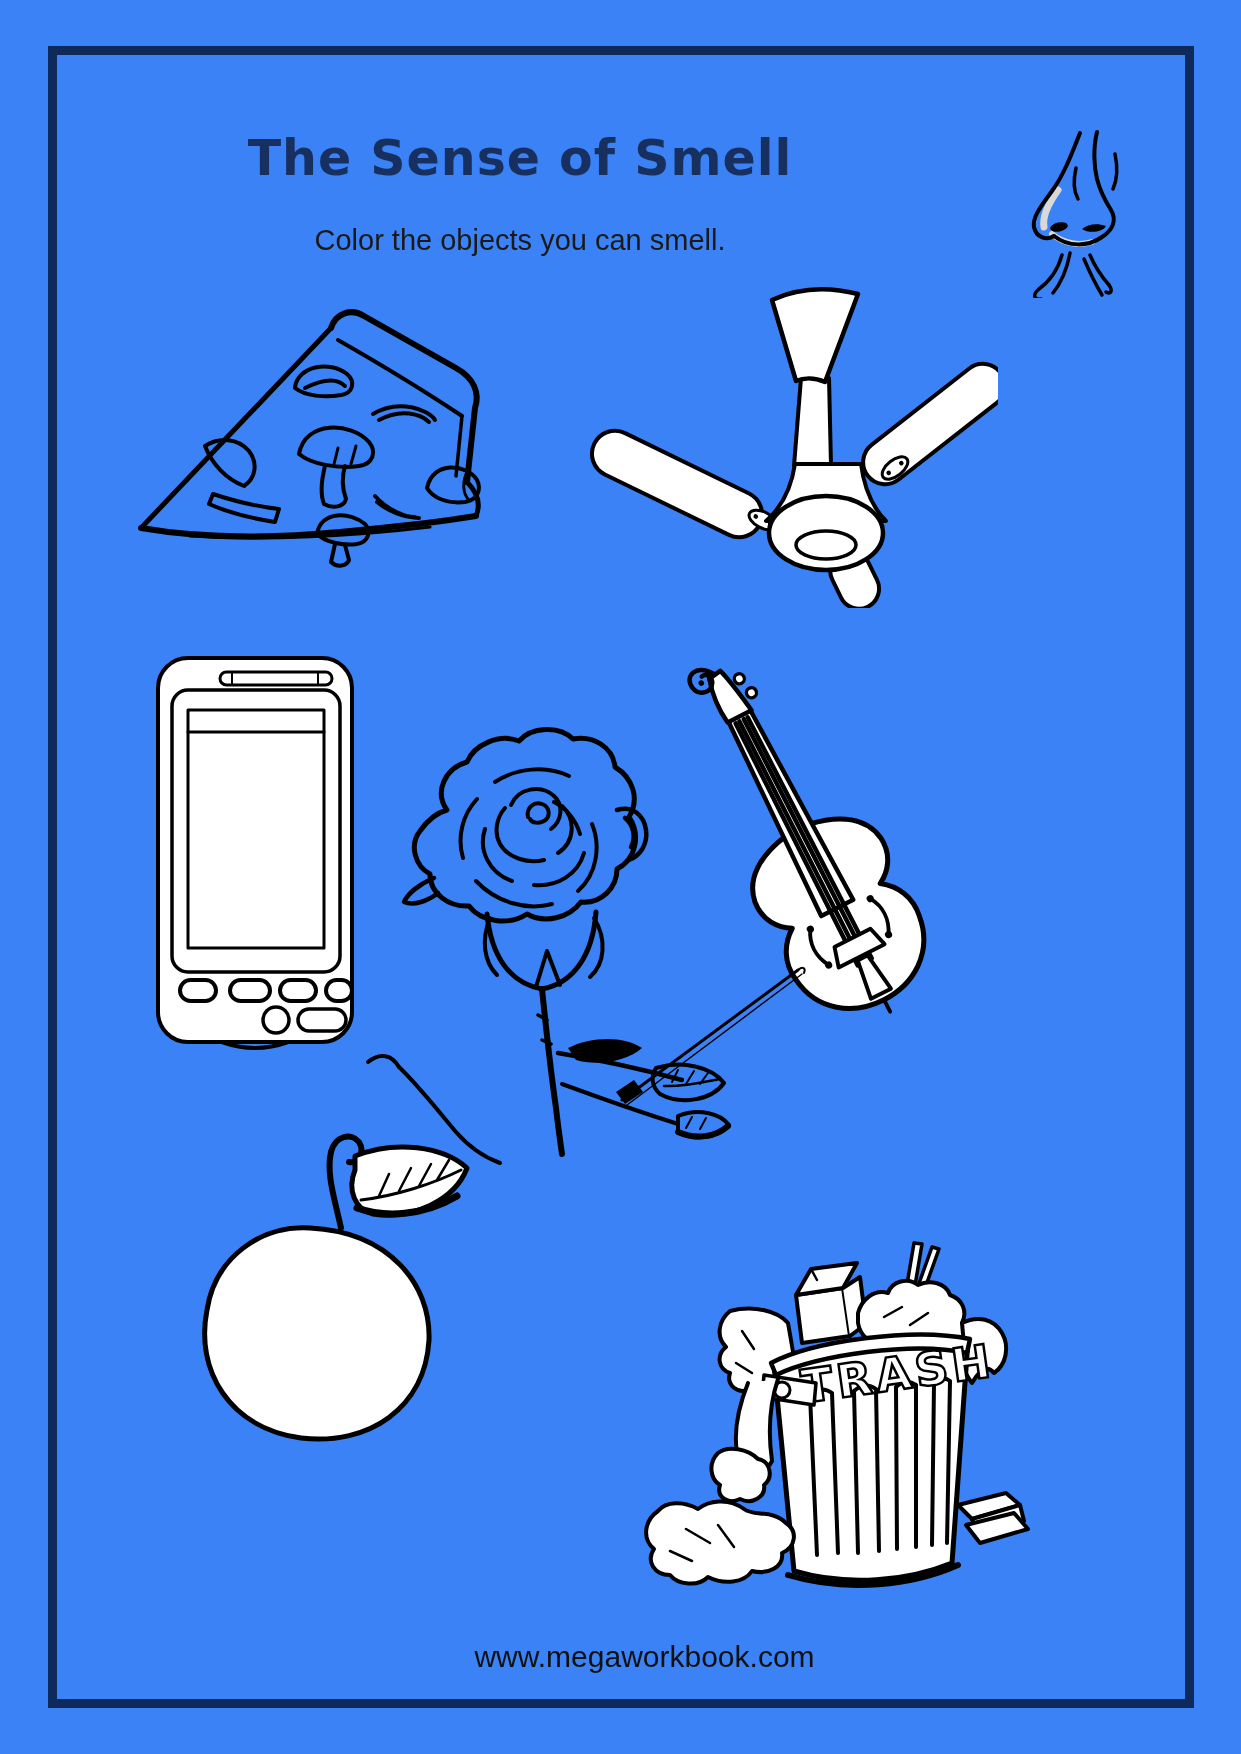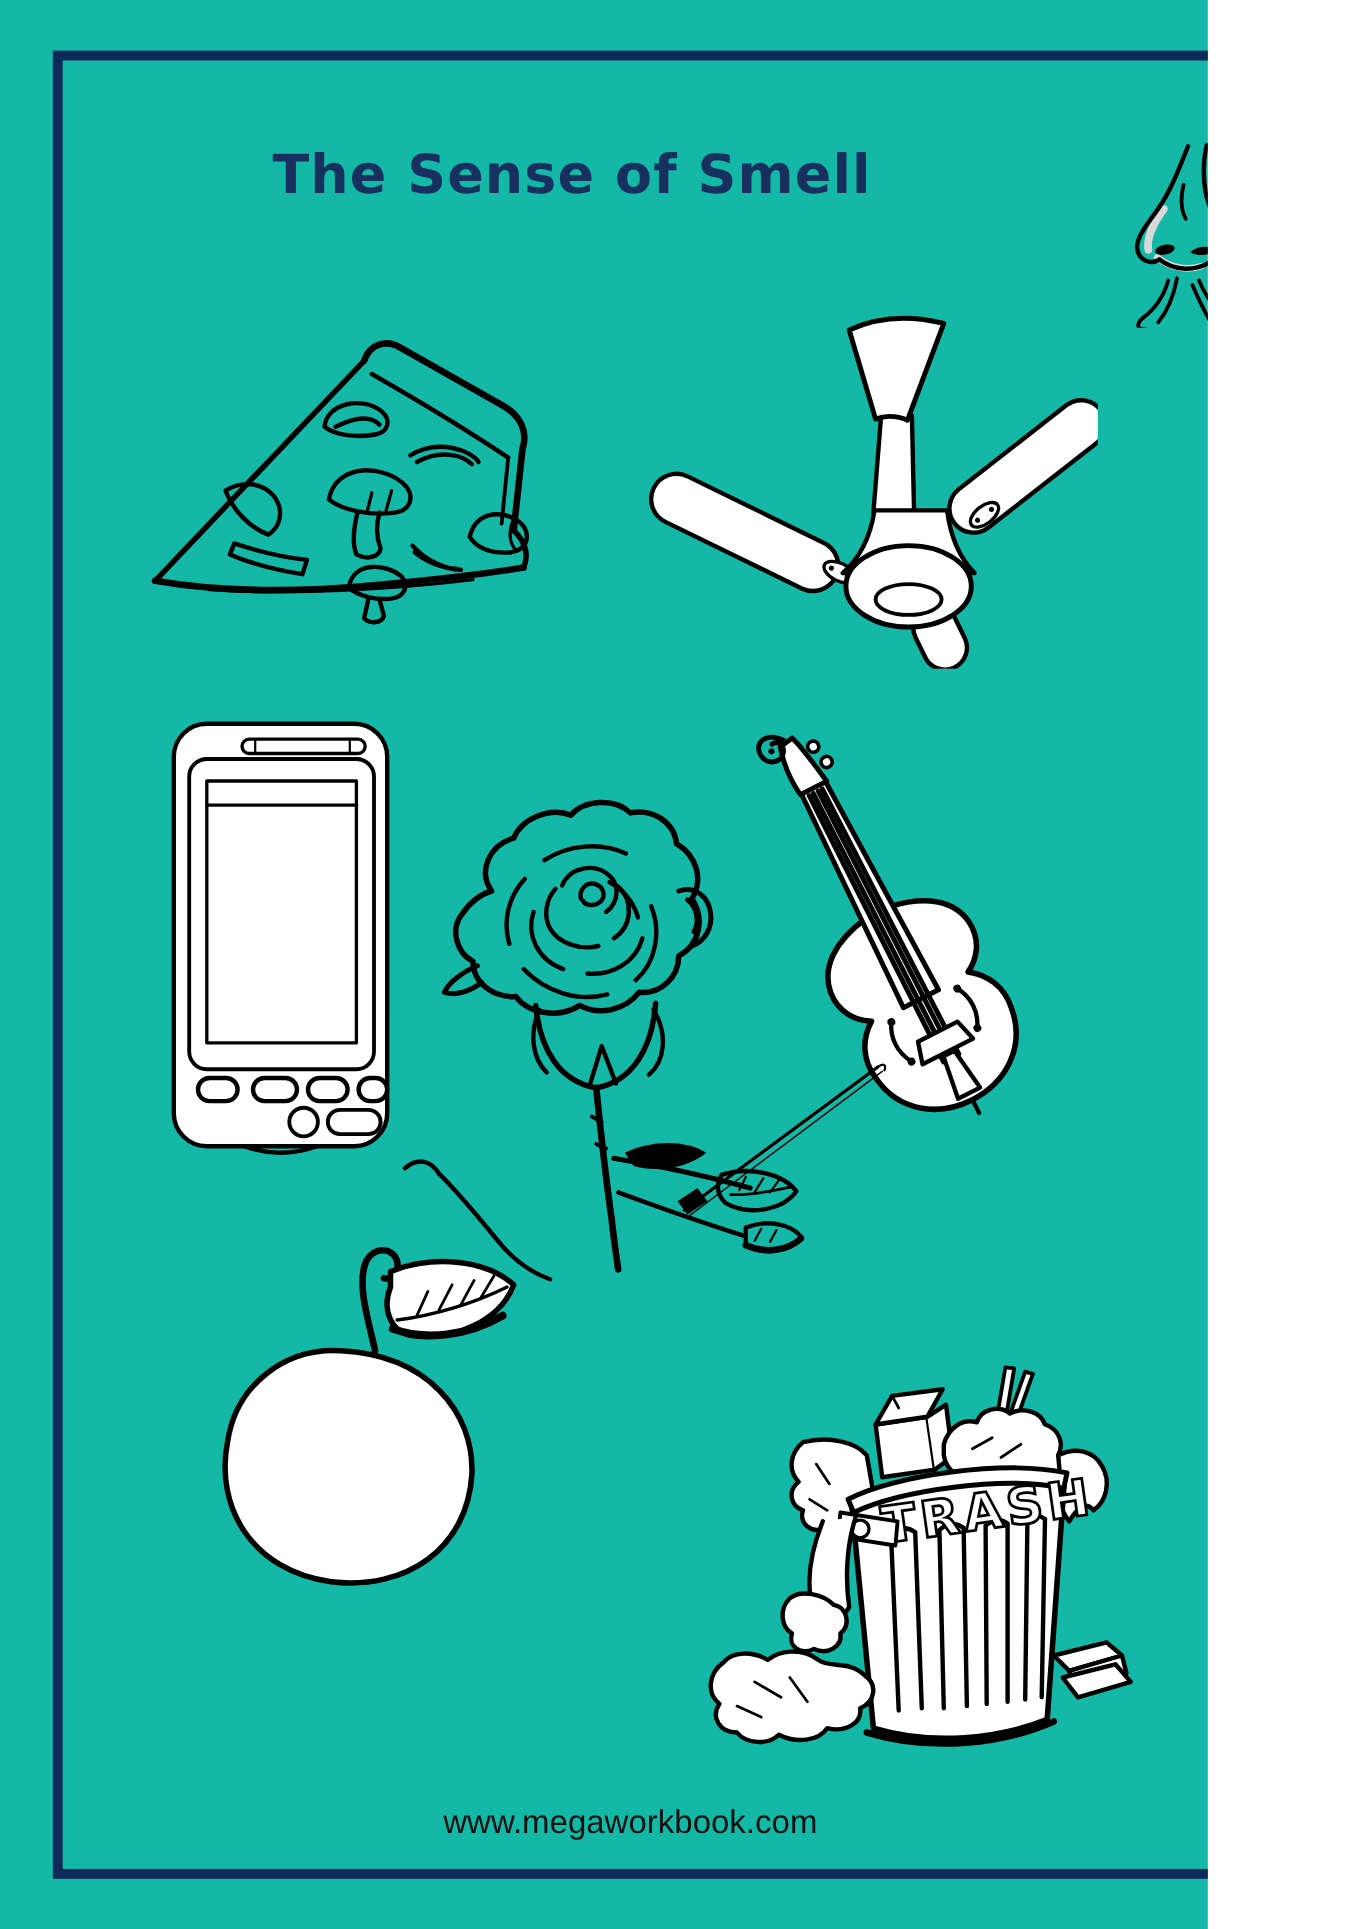--- a/index.html
+++ b/index.html
@@ -1,16 +1,16 @@
 <!DOCTYPE html>
 <html><head>
 <meta charset="utf-8">
 <style>
   html,body{margin:0;padding:0;background:#ffffff;}
-  .page{position:relative;width:1098px;height:1754px;background:#14b8a6;overflow:hidden;
+  .page{position:relative;width:1241px;height:1754px;background:#3b82f6;overflow:hidden;
         font-family:"Liberation Sans",sans-serif;}
   .frame{position:absolute;left:48px;top:46px;width:1128px;height:1644px;
          border:9px solid #0d2a5a;}
   .title{position:absolute;left:120px;top:130px;width:800px;text-align:center;
          font-family:"DejaVu Sans",sans-serif;font-weight:800;font-size:49px;
          letter-spacing:1px;color:#17305f;}
   .instruction{position:absolute;left:120px;top:224px;width:800px;text-align:center;
          font-size:29px;color:#1a1a1a;}
   .footer{position:absolute;left:0;top:1640px;width:100%;text-align:center;
          font-size:30px;color:#111111;padding-left:24px;}
@@ -34,20 +34,21 @@
   .trash-word{font-family:"DejaVu Sans",sans-serif;font-weight:bold;font-size:46px;
       letter-spacing:4px;fill:#ffffff;stroke:#000;stroke-width:2.5px;}
 </style>
 </head>
 <body>
 
 <div class="page">
   <div class="frame"></div>
 
   <div class="title">The Sense of Smell</div>
+  <div class="instruction">Color the objects you can smell.</div>
 
   <svg class="fig art" style="left:1018px;top:128px" width="120" height="170" viewBox="0 0 120 170">
     <path class="shade t7" d="M40,62 C30,76 24,88 26,99"></path>
     <path class="shade t6" d="M34,106 C46,116 62,118 74,114"></path>
     <path d="M62,5 C53,28 45,48 34,63 C24,77 14,89 16,99 C18,109 28,113 36,108"></path>
     <path d="M36,108 C50,119 70,119 84,109 C95,102 99,92 93,82 C88,74 82,63 79,51 C76,39 75,20 79,4"></path>
     <path class="t35" d="M58,40 C55,53 56,64 60,71"></path>
     <path class="t35" d="M97,26 C100,40 99,52 95,61"></path>
     <ellipse class="fb" cx="41" cy="99" rx="9" ry="4.5" transform="rotate(-12 41 99)"></ellipse>
     <path class="fb" d="M64,101 C70,96 79,95 88,98 C85,104 71,106 64,101 Z"></path>

